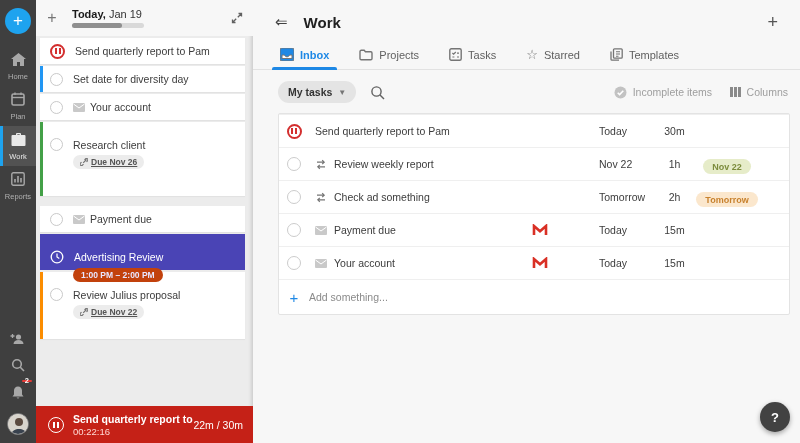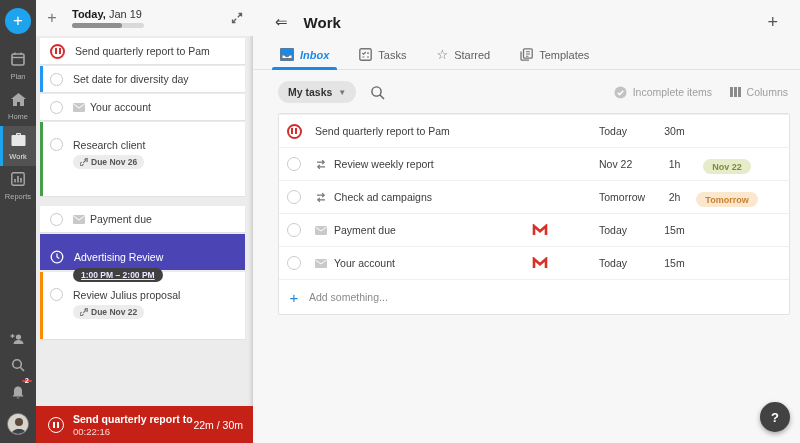--- a/index.html
+++ b/index.html
@@ -48,29 +48,29 @@
   .card { background:#fff; border-left:3px solid transparent; margin-bottom:2px;
     display:flex; align-items:center; padding:0 8px 0 7px; height:26px; cursor:pointer;
     box-shadow:0 1px 1px rgba(0,0,0,.04); }
   .card.tall { align-items:flex-start; padding-top:16px; }
   .card .circ { width:13px; height:13px; border:1.5px solid #c9c9c9; border-radius:50%;
     flex-shrink:0; }
   .card .ctext { margin-left:10px; font-size:10.5px; color:#3c3c3c; }
   .card .crow { display:flex; align-items:center; }
   .chip { display:inline-flex; align-items:center; gap:3px; background:#ececec; color:#555;
     border-radius:9px; padding:2px 7px; font-size:8.5px; font-weight:bold; margin-top:4px;
-    margin-left:23px; }
+    margin-left:23px;text-decoration:underline; }
   .b-blue { border-left-color:#2196f3; } .b-green { border-left-color:#43a047; }
   .b-orange { border-left-color:#fb8c00; }
   .h74 { height:74px; } .h67 { height:67px; }
   .gap8 { height:8px; }
   .card.selected { background:#4a44b5; height:36px; box-shadow:none; }
   .card.selected .ctext { color:#fff; }
-  .timechip { background:#404040; color:#e8e6ff; border-radius:9px; padding:2px 8px;
-    font-size:8.5px; font-weight:bold; margin-top:2px; margin-left:23px; display:inline-block;text-decoration:underline; }
+  .timechip { background:#c2410c; color:#e8e6ff; border-radius:9px; padding:2px 8px;
+    font-size:8.5px; font-weight:bold; margin-top:2px; margin-left:23px; display:inline-block; }
   .pauseic { width:15px; height:15px; border:2px solid #d32f2f; border-radius:50%;
     display:flex; align-items:center; justify-content:center; gap:2px; flex-shrink:0; }
   .pauseic i { display:block; width:2px; height:6px; background:#d32f2f; }
 
   .timerbar { position:absolute; left:0; bottom:0; width:100%; height:37px; background:#c52117;
     display:flex; align-items:center; padding:0 10px 0 12px; cursor:pointer; }
   .timerbar .wpause { width:16px; height:16px; border:1.5px solid #fff; border-radius:50%;
     display:flex; align-items:center; justify-content:center; gap:2px; cursor:pointer; flex-shrink:0; }
   .timerbar .wpause i { display:block; width:2px; height:6px; background:#fff; }
   .t-info { margin-left:9px; overflow:hidden; }
@@ -83,21 +83,21 @@
   .m-head { height:44px; display:flex; align-items:center; padding:0 22px; }
   .back { font-size:15px; color:#424242; cursor:pointer; }
   .m-title { margin-left:16px; font-size:15px; font-weight:bold; color:#212121; }
   .m-add { margin-left:auto; font-size:18px; color:#555; cursor:pointer; }
 
   .tabs { display:flex; gap:26px; padding:0 0 0 25px; border-bottom:1px solid #e2e2e2; }
   .tab { display:flex; align-items:center; gap:6px; font-size:11px; color:#5f5f5f;
     padding:4px 2px 8px; cursor:pointer; position:relative; }
   .tab svg { stroke:#757575; fill:none; }
   .tab .star { font-size:13px; color:#757575; line-height:10px; }
-  .tab.active { color:#1e88e5; font-weight:bold;font-style:italic; }
+  .tab.active { color:#1e88e5; font-weight:bold; }
   .tab.active::after { content:""; position:absolute; left:-6px; right:-6px; bottom:-1px;
     height:3px; background:#1e88e5; border-radius:2px 2px 0 0; }
 
   .toolbar { display:flex; align-items:center; padding:11px 12px 10px 25px; }
   .filter-pill { display:flex; align-items:center; gap:6px; background:#e4e4e4; border:none;
     border-radius:12px; height:22px; padding:0 10px; font-size:10.5px; font-weight:bold;
     color:#333; cursor:pointer; font-family:inherit; }
   .filter-pill .caret { color:#757575; font-size:8px; }
   .tsearch { margin-left:14px; cursor:pointer; line-height:0; }
   .tb-right { margin-left:auto; display:flex; align-items:center; gap:18px; }
@@ -136,36 +136,36 @@
 </head>
 <body>
 
 <div class="app">
 
   <aside class="sidebar">
     <button class="add-btn">+</button>
     <nav class="side-nav">
       <div class="nav-item">
         <span>
+          <svg width="15" height="13" viewBox="0 0 15 13">
+              <path class="filled" d="M7.5 0L0 6h2v7h4V9h3v4h4V6h2z"></path>
+            </svg>
+        </span>
+        <span class="nlabel">Home</span>
+      </div>
+      <div class="nav-item">
+        <span>
           <svg width="14" height="14" viewBox="0 0 14 14">
               <rect x="1" y="2" width="12" height="11" rx="1.5" stroke-width="1.6"></rect>
               <line x1="1" y1="5.5" x2="13" y2="5.5" stroke-width="1.4"></line>
               <line x1="4" y1="0.5" x2="4" y2="3" stroke-width="1.4"></line>
               <line x1="10" y1="0.5" x2="10" y2="3" stroke-width="1.4"></line>
             </svg>
         </span>
         <span class="nlabel">Plan</span>
-      </div>
-      <div class="nav-item">
-        <span>
-          <svg width="15" height="13" viewBox="0 0 15 13">
-              <path class="filled" d="M7.5 0L0 6h2v7h4V9h3v4h4V6h2z"></path>
-            </svg>
-        </span>
-        <span class="nlabel">Home</span>
       </div>
       <div class="nav-item active">
         <span>
           <svg width="15" height="13" viewBox="0 0 15 13">
               <path class="filled" d="M5 2V1a1 1 0 0 1 1-1h3a1 1 0 0 1 1 1v1h3.5a1 1 0 0 1 1 1v9a1 1 0 0 1-1 1h-12a1 1 0 0 1-1-1V3a1 1 0 0 1 1-1H5zm1.3 0h2.4V1.3H6.3V2z"></path>
             </svg>
         </span>
         <span class="nlabel">Work</span>
       </div>
       <div class="nav-item">
@@ -326,20 +326,26 @@
 
     <div class="tabs">
       <div class="tab active">
         <svg width="14" height="13" viewBox="0 0 14 13">
             <rect width="14" height="13" rx="2" fill="#1e88e5"></rect>
             <path d="M2 7h2.5c.3 1 1.2 1.8 2.5 1.8S9.2 8 9.5 7H12v3.5H2z" fill="#fff"></path>
           </svg>
         <span>Inbox</span>
       </div>
       <div class="tab">
+        <svg width="14" height="12" viewBox="0 0 14 12">
+            <path d="M1 2.5A1.2 1.2 0 0 1 2.2 1.3h3l1.2 1.5h5.4A1.2 1.2 0 0 1 13 4v5.5a1.2 1.2 0 0 1-1.2 1.2H2.2A1.2 1.2 0 0 1 1 9.5z" stroke-width="1.4"></path>
+          </svg>
+        <span>Projects</span>
+      </div>
+      <div class="tab">
         <svg width="13" height="13" viewBox="0 0 13 13">
             <rect x="0.8" y="0.8" width="11.4" height="11.4" rx="1.5" stroke-width="1.4"></rect>
             <path d="M3.4 5l1.2 1.2L6.8 4M8 5.2h2M3.4 9h2M8 9h2" stroke-width="1.2"></path>
           </svg>
         <span>Tasks</span>
       </div>
       <div class="tab">
         <span class="star">☆</span>
         <span>Starred</span>
       </div>
@@ -412,21 +418,21 @@
         <span class="c-due"><span class="duechip due-green">Nov 22</span></span>
         <span class="c-flag"></span>
       </div>
 
       <div class="trow">
         <span class="circ"></span>
         <span class="c-name">
           <svg width="12" height="11" viewBox="0 0 12 11" stroke="#757575" stroke-width="1.2" fill="none">
               <path d="M2 3.2h7M7.2 1.2l2 2-2 2M10 7.8H3M4.8 5.8l-2 2 2 2"></path>
             </svg>
-          <span>Check ad campaigns</span>
+          <span>Check ad something</span>
         </span>
         <span class="c-src"></span>
         <span class="c-plan">Tomorrow</span>
         <span class="c-dur">2h</span>
         <span class="c-due"><span class="duechip due-orange">Tomorrow</span></span>
         <span class="c-flag"></span>
       </div>
 
       <div class="trow">
         <span class="circ"></span>

